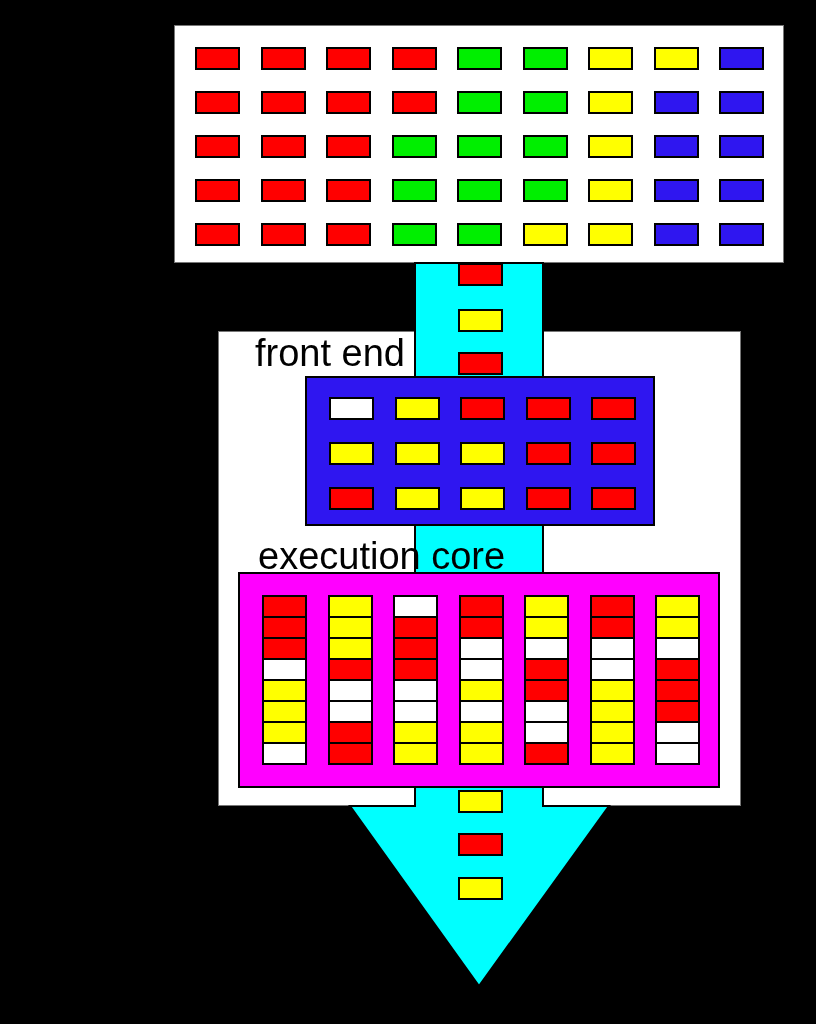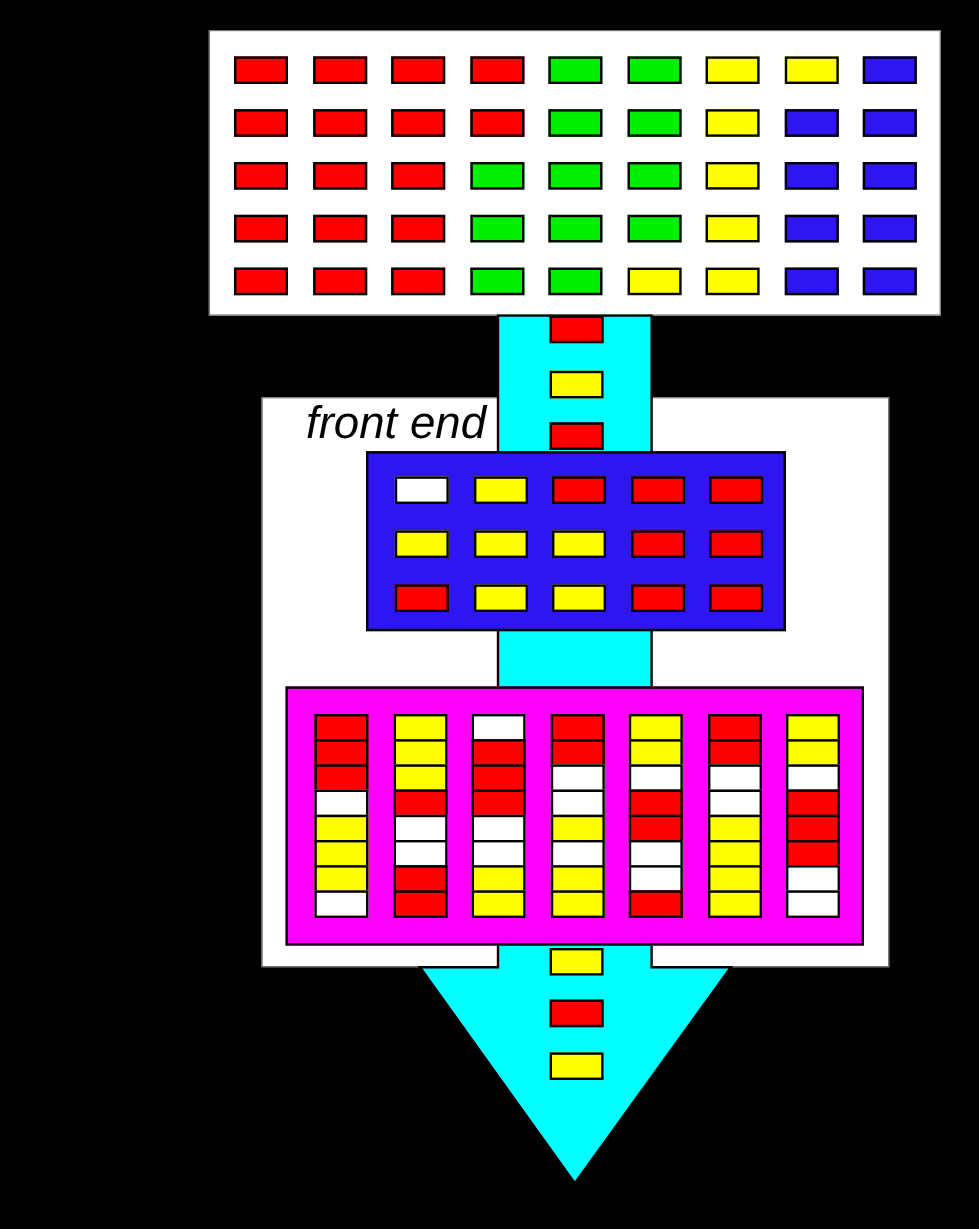--- a/index.html
+++ b/index.html
@@ -1,17 +1,17 @@
 <!DOCTYPE html>
 <html><head>
 <meta charset="utf-8">
 <style>
   html,body{margin:0;padding:0;background:#000;}
   #canvas{position:relative;width:816px;height:1024px;background:#000;overflow:hidden;
-          font-family:"Liberation Sans",sans-serif;font-style:italic;}
+          font-family:"Liberation Sans",sans-serif;}
   .absbox{position:absolute;box-sizing:border-box;}
   
   #top-box{left:174px;top:25px;width:610px;height:238px;background:#fff;border:1px solid #777;
            display:grid;grid-template-columns:repeat(9,45px);column-gap:20.5px;row-gap:21px;
            padding:21px 20px 18px 20px;}
   .cell{width:45px;height:23px;border:2px solid #000;box-sizing:border-box;}
   
   #outer-panel{left:218px;top:331px;width:523px;height:475px;background:#fff;border:1px solid #777;}
   
   #arrow-svg{position:absolute;left:0;top:0;width:816px;height:1024px;pointer-events:none;}
@@ -189,14 +189,15 @@
       </div>
     </div>
 
   <div>
       <div class="arrow-cell" style="background: rgb(255, 255, 0); left: 458px; top: 790px;"></div>
       <div class="arrow-cell" style="background: rgb(255, 0, 0); left: 458px; top: 833px;"></div>
       <div class="arrow-cell" style="background: rgb(255, 255, 0); left: 458px; top: 877px;"></div>
     </div>
 
   <div id="front-end-label" class="diagram-label">front end</div>
+  <div id="exec-core-label" class="diagram-label">execution core</div>
 
 </div>
 
 </body></html>

